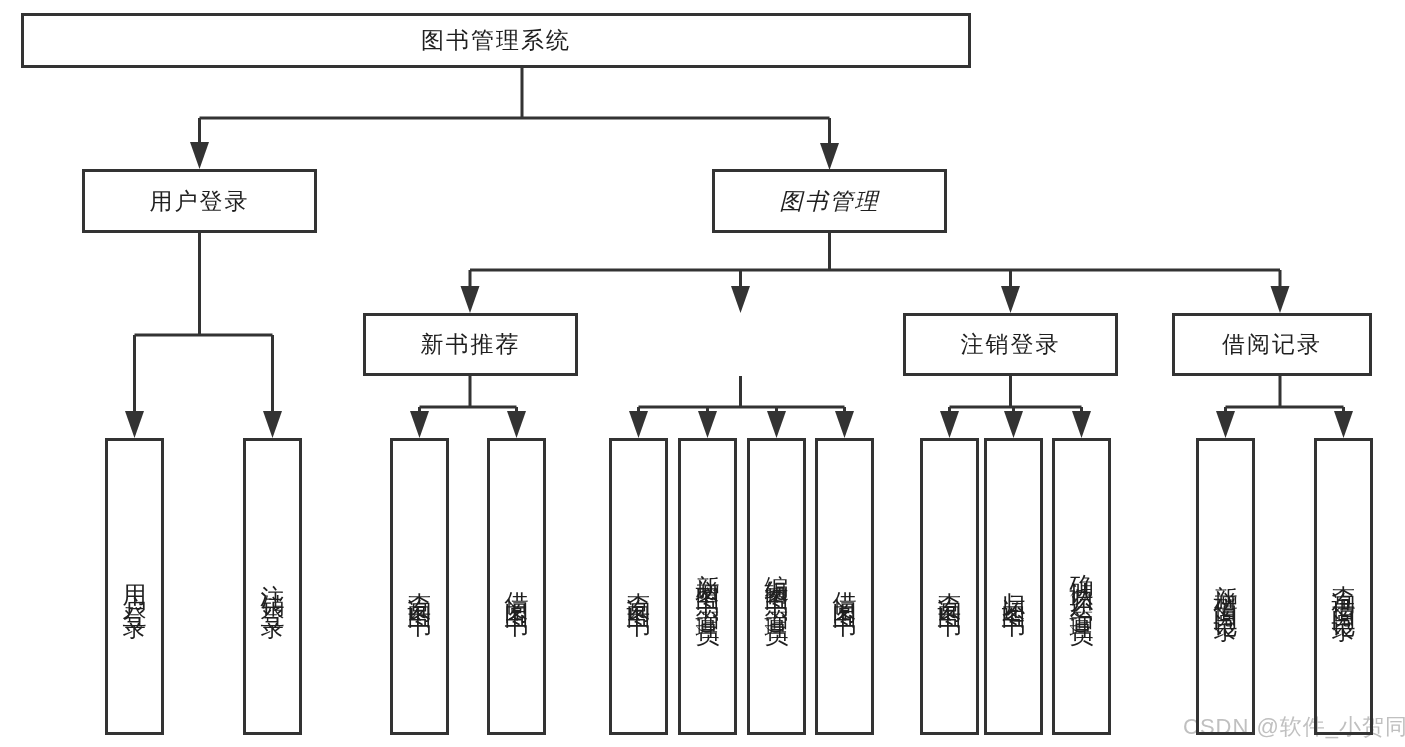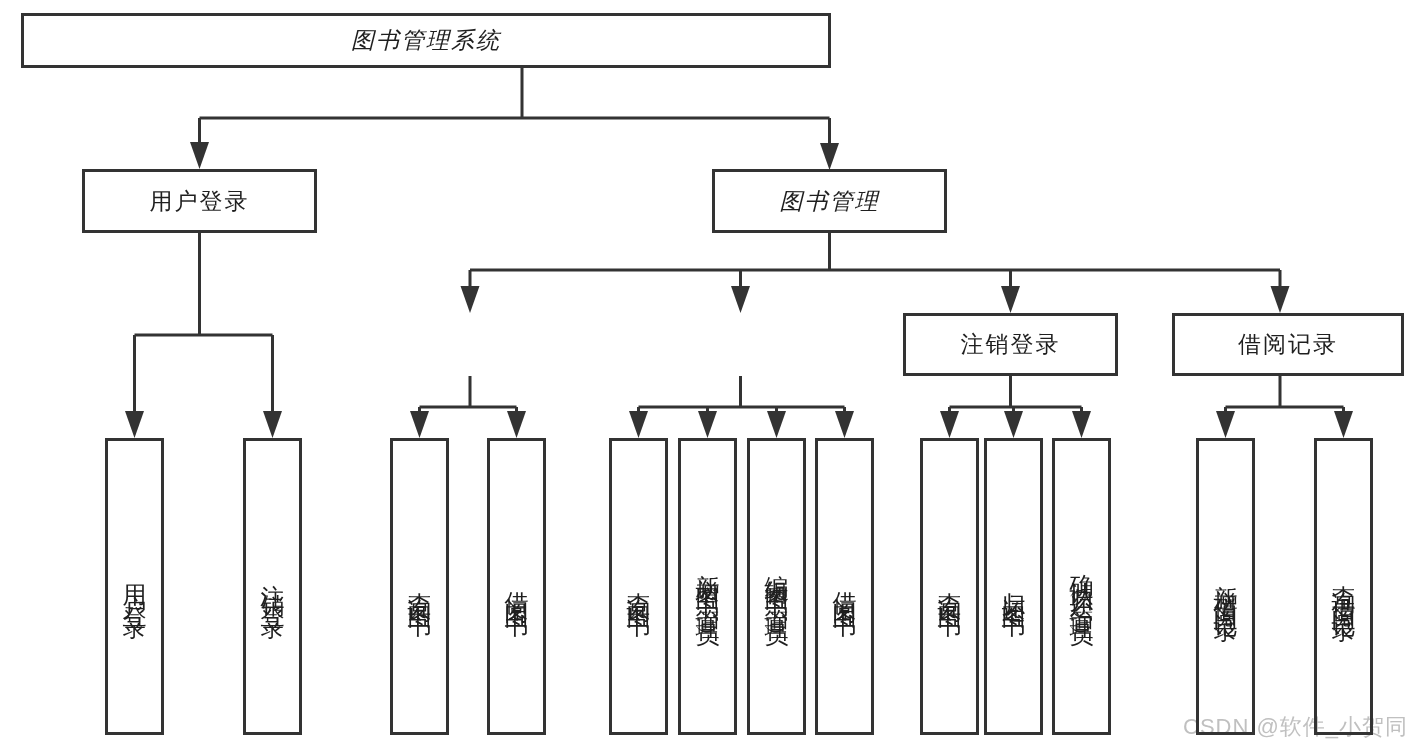--- a/index.html
+++ b/index.html
@@ -27,21 +27,21 @@
     background: transparent;
     color: #1f1f1f;
     display: flex;
     align-items: center;
     justify-content: center;
     z-index: 2;
     font-size: 23px;
     letter-spacing: 2px;
     white-space: nowrap;
   }
-  .root-box { left: 21px; top: 13px; width: 810px; height: 55px; font-style: italic; }
+  .root-box { left: 21px; top: 13px; width: 950px; height: 55px; }
   .l1-box  { top: 169px; width: 235px; height: 64px; }
   .l2-box  { top: 313px; width: 215px; height: 63px; }
   .leaf {
     top: 438px;
     width: 59px;
     height: 297px;
     writing-mode: vertical-rl;
     text-orientation: mixed;
     font-size: 24px;
     letter-spacing: 7px;
@@ -65,22 +65,23 @@
 
 <div class="stage">
 
   <div class="watermark">CSDN @软件_小贺同学</div>
 
   <div class="box root-box">图书管理系统</div>
 
   <div class="box l1-box" style="left:82px;">用户登录</div>
   <div class="box l1-box" style="left:712px;font-style:italic;">图书管理</div>
 
+  <div class="box l2-box" style="left:363px;">新书推荐</div>
   <div class="box l2-box" style="left:903px;">注销登录</div>
-  <div class="box l2-box" style="left:1172px;width:232px;">借阅记录</div>
+  <div class="box l2-box" style="left:1172px;width:200px;">借阅记录</div>
 
   <div class="box leaf sp-wide" style="left:105px;">用户登录</div>
   <div class="box leaf sp-wide" style="left:243px;">注销登录</div>
 
   <div class="box leaf" style="left:390px;">查询图书</div>
   <div class="box leaf" style="left:487px;">借阅图书</div>
 
   <div class="box leaf" style="left:609px;">查询图书</div>
   <div class="box leaf" style="left:678px;">新增图书（管理员）</div>
   <div class="box leaf" style="left:747px;">编辑图书（管理员）</div>

